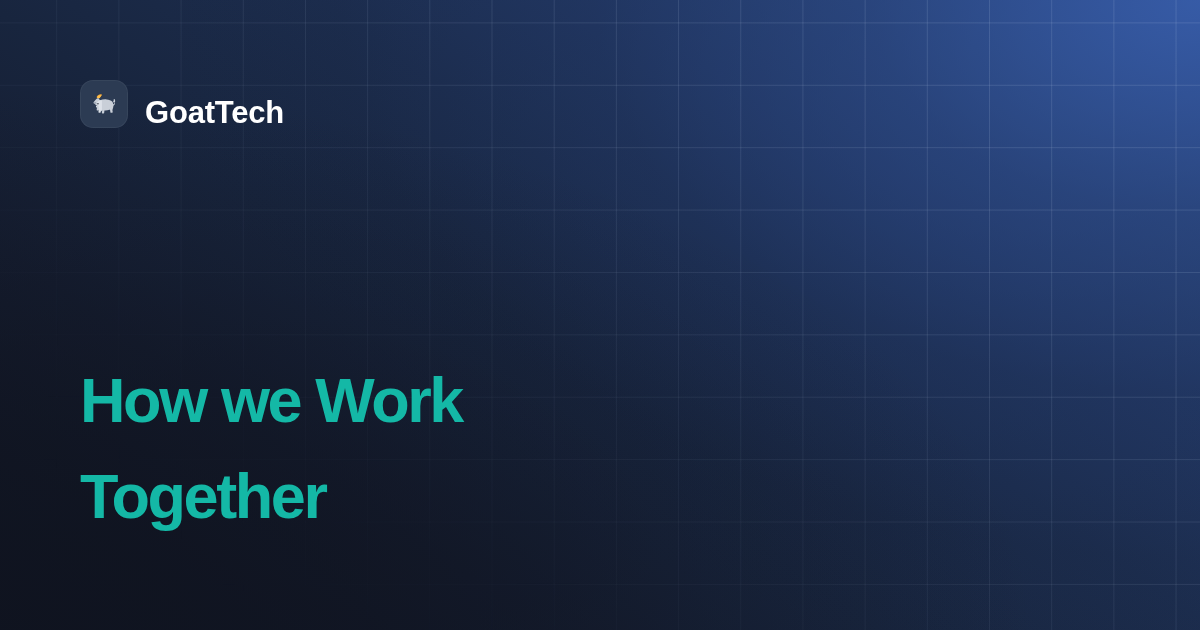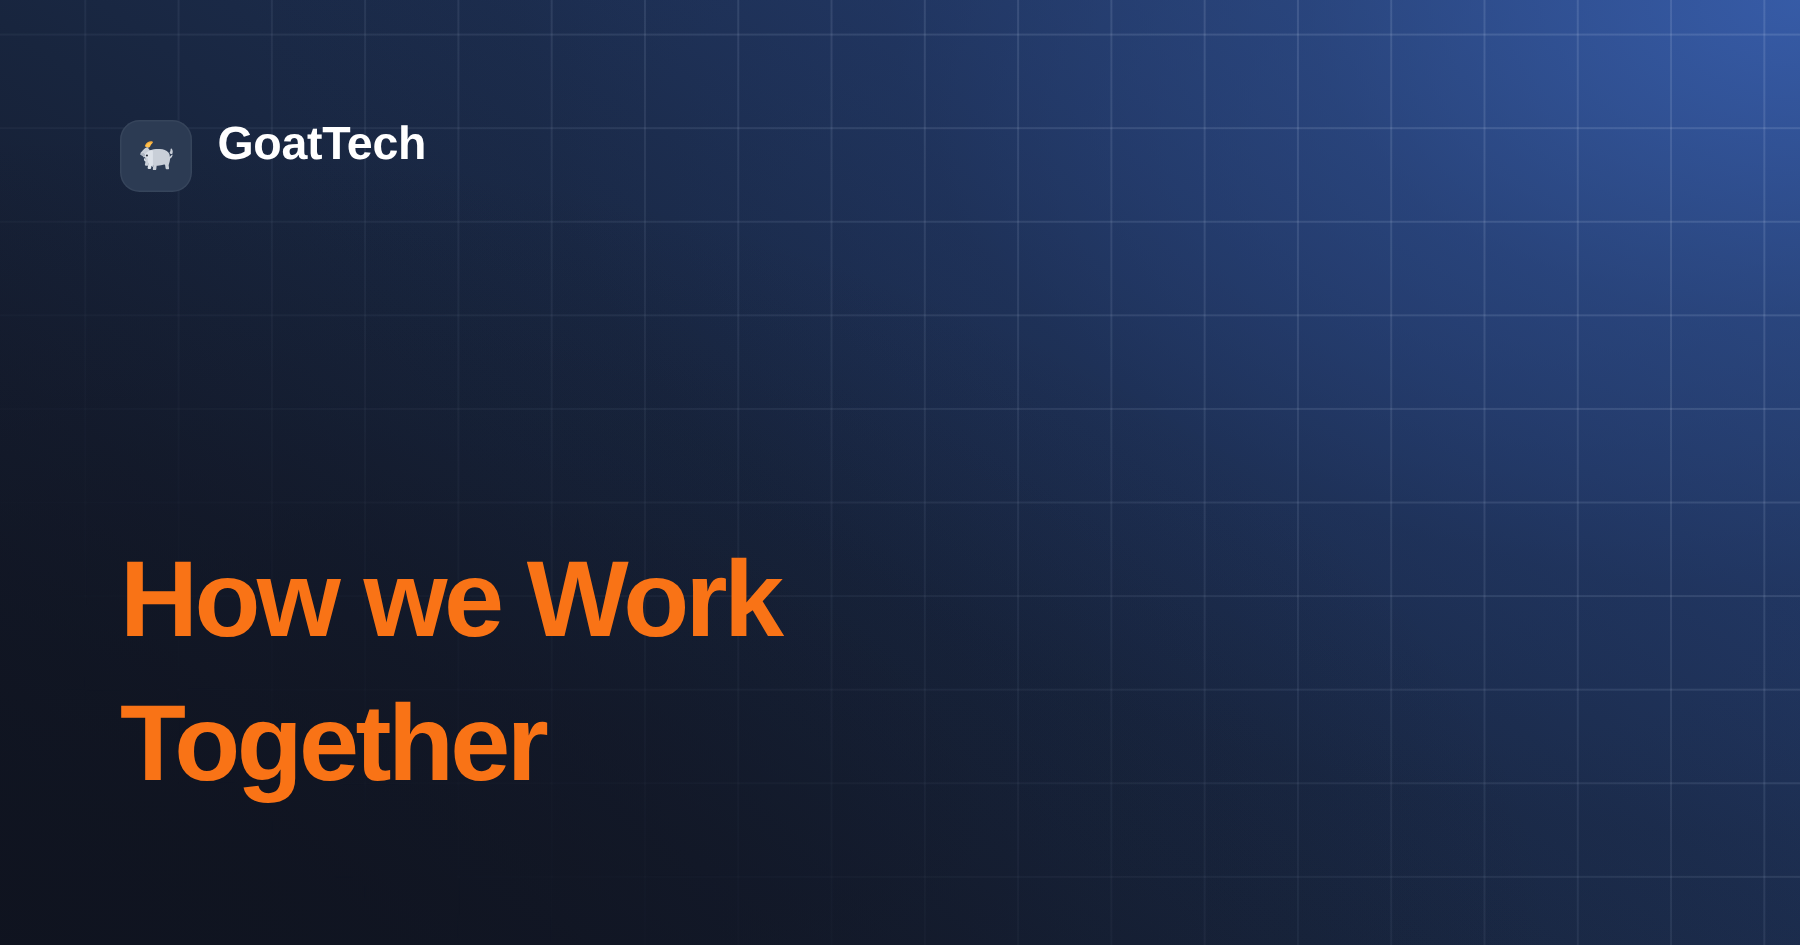--- a/index.html
+++ b/index.html
@@ -102,21 +102,21 @@
     z-index: 5;
     width: 100%;
     height: 100%;
   }
 
   .brand {
     position: absolute;
     left: 80px;
     top: 80px;
     display: flex;
-    align-items: flex-start;
+    align-items: flex-end;
     gap: 17px;
   }
 
   .brand-badge {
     width: 48px;
     height: 48px;
     border-radius: 13px;
     background: #2c3b53;
     box-shadow: inset 0 0 0 1px rgba(255,255,255,0.05);
     display: flex;
@@ -139,25 +139,25 @@
     line-height: 1;
     white-space: nowrap;
   }
 
   .headline {
     position: absolute;
     left: 80px;
     top: 352px;
     width: 820px;
     margin: 0;
-    font-size: 72px;
+    font-size: 63px;
     font-weight: bold;
     line-height: 96px;
     letter-spacing: -2.4px;
-    color: #f97316;
+    color: #14b8a6;
     white-space: pre-line;
   }
 </style>
 </head>
 <body>
 
 <div class="og-card">
 
   <div class="bg-base"></div>
   <div class="bg-glow"></div>

